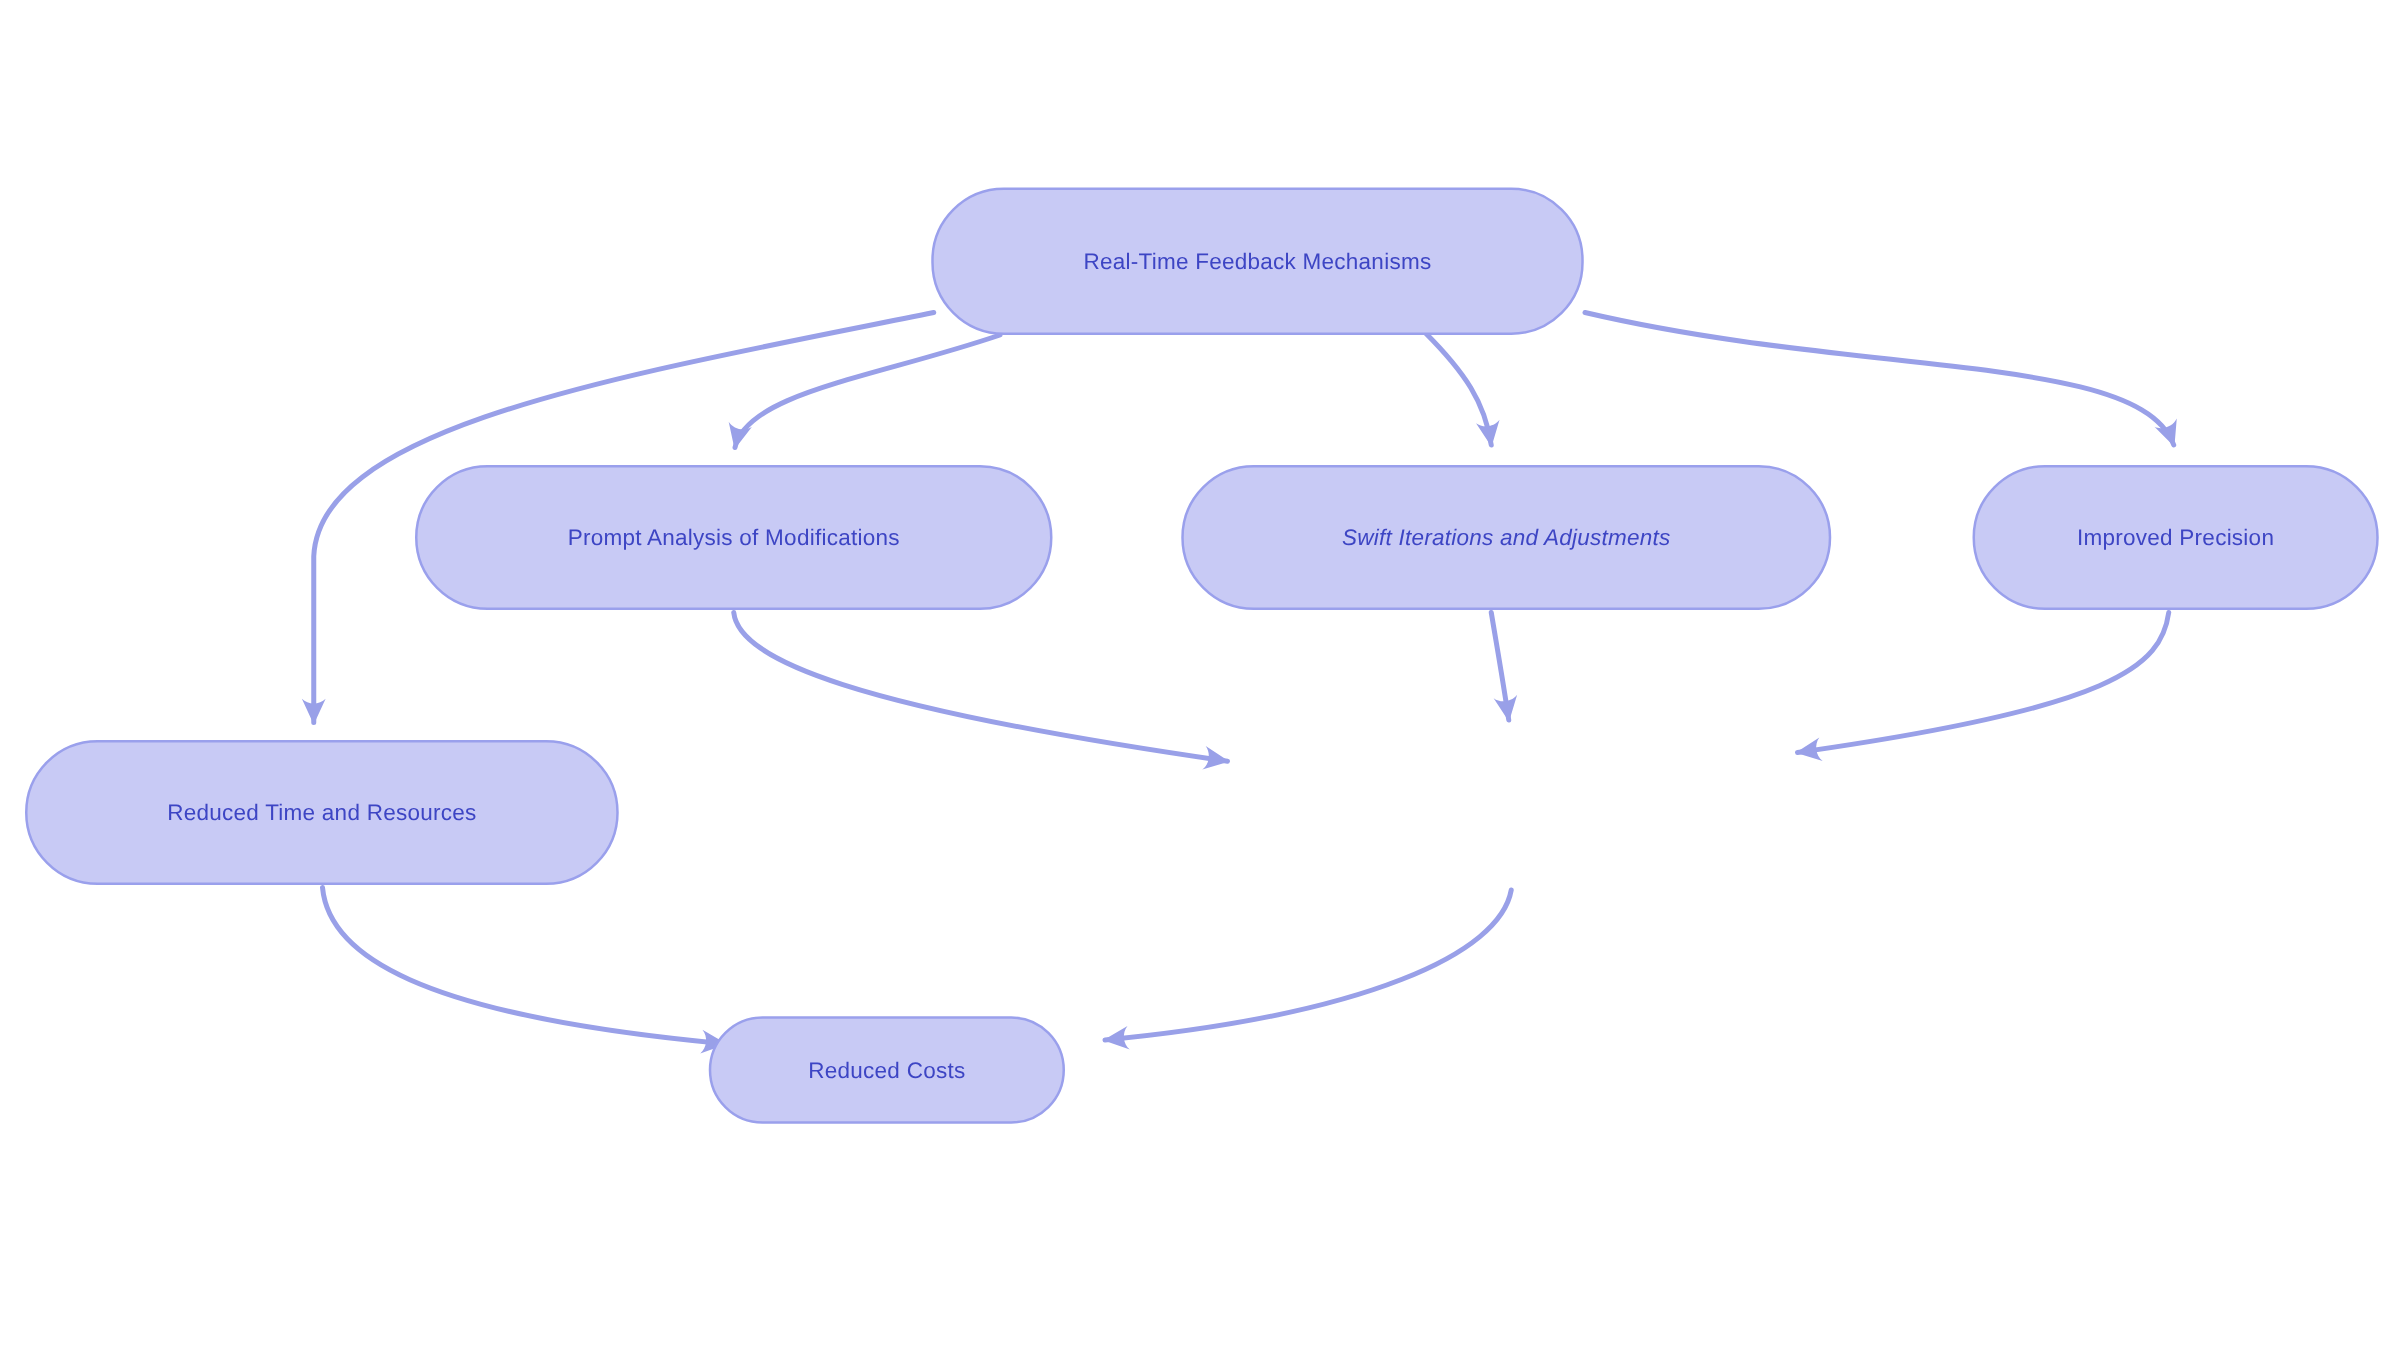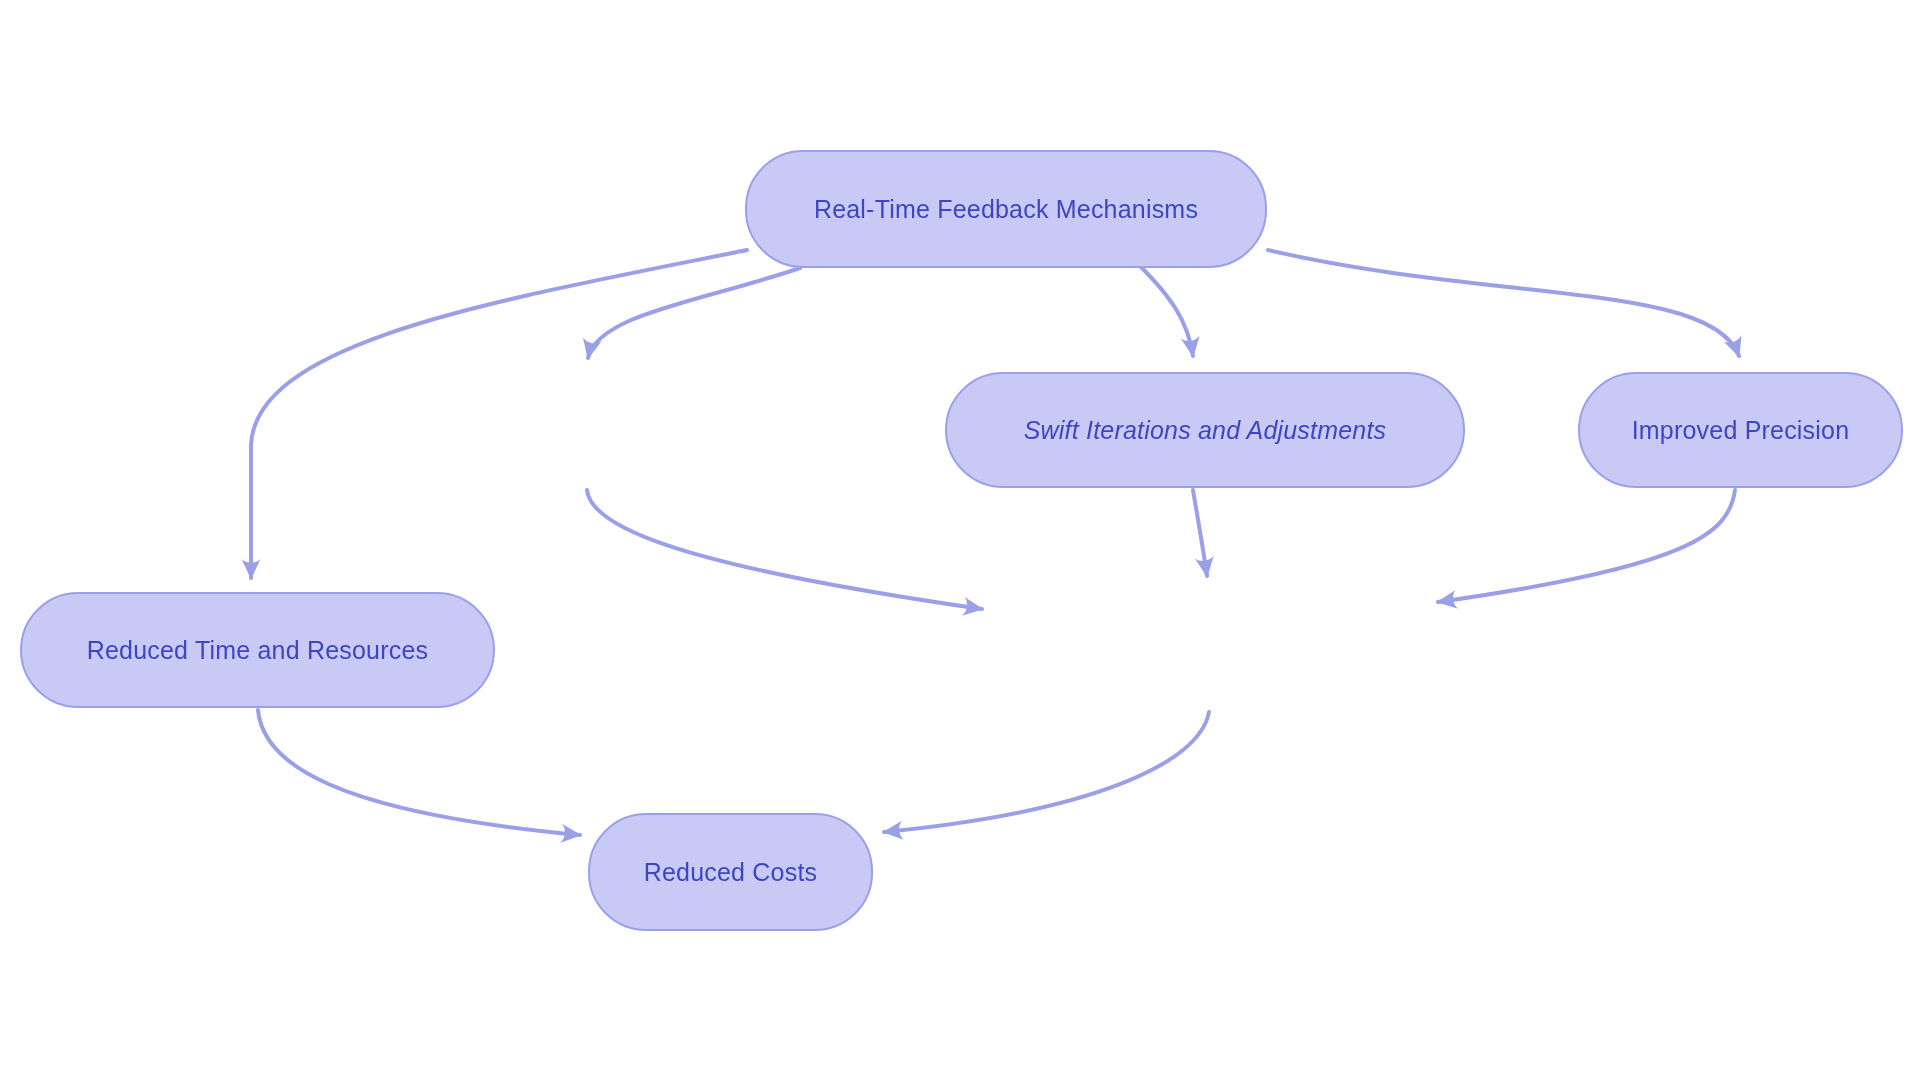--- a/index.html
+++ b/index.html
@@ -32,33 +32,33 @@
   .node {
     position: absolute;
     box-sizing: border-box;
     display: flex;
     align-items: center;
     justify-content: center;
     background: #c8caf5;
     border: 2px solid #9aa0ec;
     border-radius: 58px;
     color: #3d45c4;
-    font-size: 25px;
+    font-size: 18px;
     font-weight: 400;
     letter-spacing: 0.2px;
     text-align: left;
     white-space: nowrap;
   }
   .n-realtime  { left: 745px;  top: 150px; width: 522px; height: 118px; }
   .n-prompt    { left: 332px;  top: 372px; width: 510px; height: 116px; }
   .n-swift     { left: 945px;  top: 372px; width: 520px; height: 116px; font-style: italic; }
   .n-precision { left: 1578px; top: 372px; width: 325px; height: 116px; }
   .n-time      { left: 20px;   top: 592px; width: 475px; height: 116px; }
   .n-quality   { left: 995px;  top: 592px; width: 428px; height: 118px; }
-  .n-costs     { left: 588px;  top: 813px; width: 285px; height: 118px; }
+  .n-costs     { left: 567px;  top: 813px; width: 285px; height: 86px; }
 </style>
 </head>
 <body>
 
 <div class="canvas">
 
   <svg class="edges" viewBox="0 0 1920 1083" xmlns="http://www.w3.org/2000/svg" aria-hidden="true">
     <defs>
       <marker id="ah" viewBox="0 0 24 24" refX="21" refY="12" markerWidth="24" markerHeight="24" markerUnits="userSpaceOnUse" orient="auto">
         <path d="M2 2.5 L22.5 12 L2 21.5 C 7 16.5 7 7.5 2 2.5 Z" fill="#99a0e8"></path>
@@ -81,20 +81,23 @@
 
     <path class="link" d="M 258 710 C 263 763, 332 812, 580 835" marker-end="url(#ah)"></path>
 
     <path class="link" d="M 1209 712 C 1200 763, 1092 812, 884 832" marker-end="url(#ah)"></path>
   </svg>
 
   <div class="node n-realtime">
     <span>Real-Time Feedback Mechanisms</span>
   </div>
 
+  <div class="node n-prompt">
+    <span>Prompt Analysis of Modifications</span>
+  </div>
 
   <div class="node n-swift">
     <span>Swift Iterations and Adjustments</span>
   </div>
 
   <div class="node n-precision">
     <span>Improved Precision</span>
   </div>
 
   <div class="node n-time">

